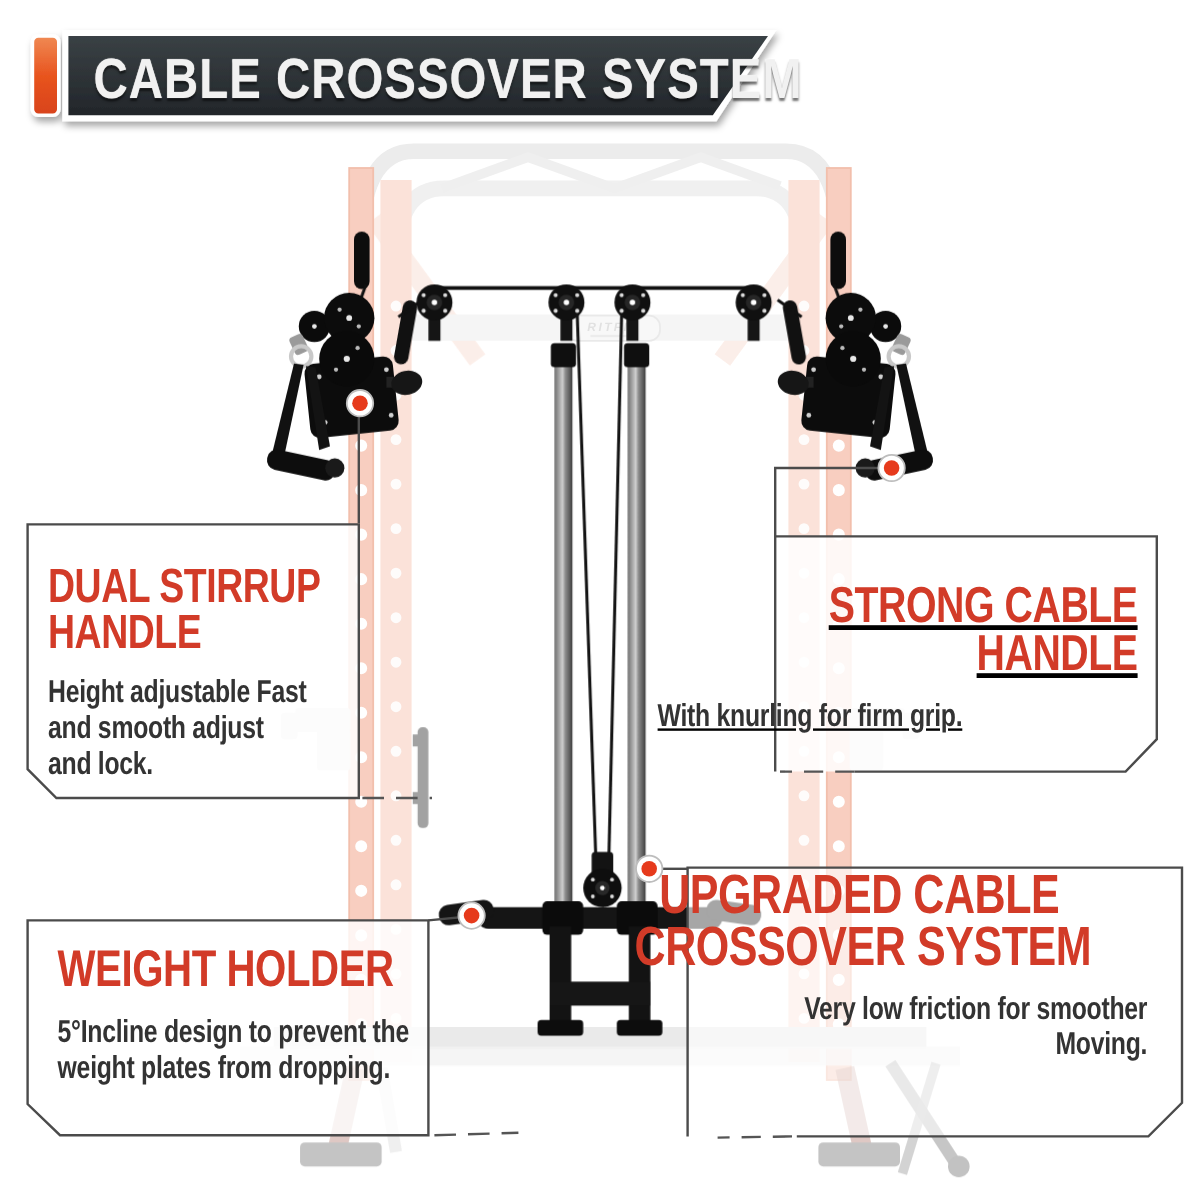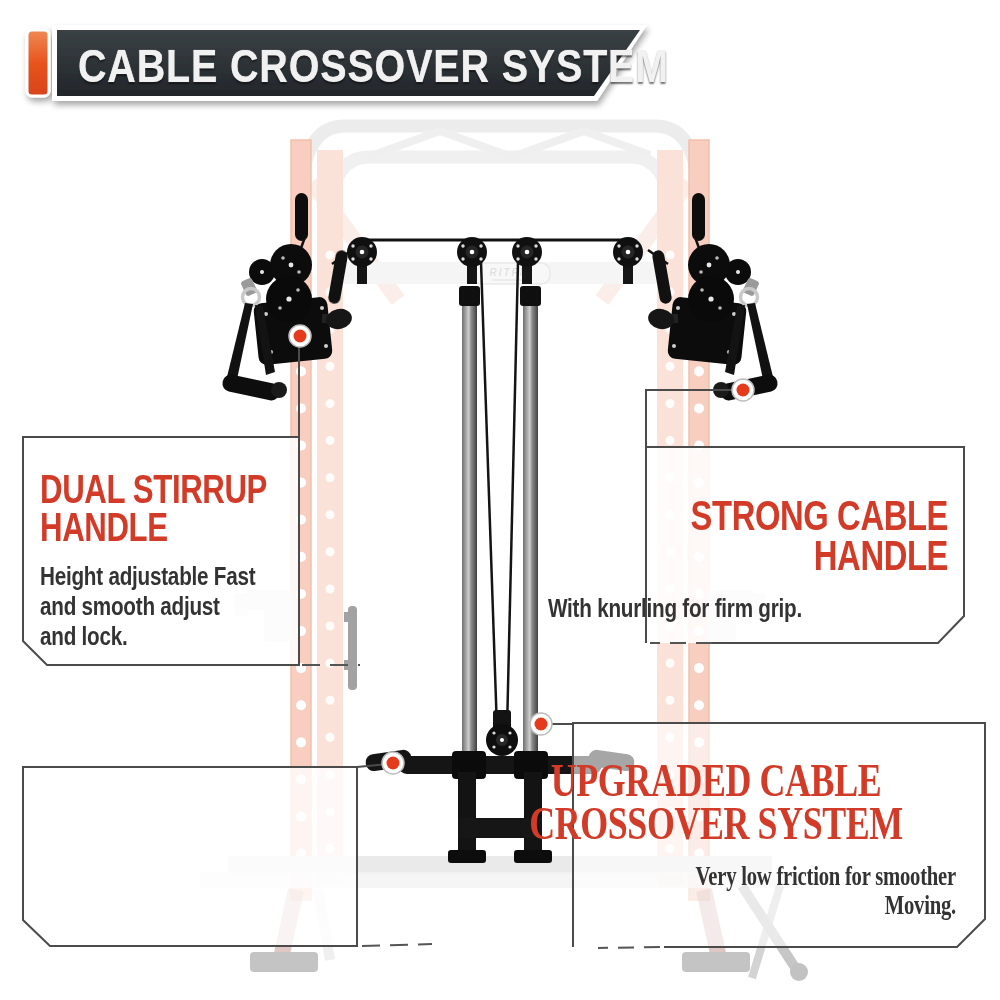--- a/index.html
+++ b/index.html
@@ -30,29 +30,29 @@
   }
   .align-left  .co-title,.align-left  .co-body{text-align:left;transform-origin:left top;}
   .align-right .co-title,.align-right .co-body{text-align:right;transform-origin:right top;}
   .align-center .co-title{text-align:center;transform-origin:center top;}
   .align-center .co-body{text-align:right;transform-origin:right top;}
 
   #co-dual{left:40px;top:470px;width:330px;}
   #co-dual .co-title{font-size:40px;}
   #co-dual .co-body{margin-top:16px;}
 
-  #co-strong{right:52px;top:496px;width:400px;}
+  #co-strong{right:52px;top:484px;width:400px;text-decoration:underline;}
   #co-strong .co-title{font-size:42px;}
   #co-strong .co-body{margin-top:18px;}
 
   #co-weight{left:48px;top:788px;width:400px;}
   #co-weight .co-title{font-size:43px;}
   #co-weight .co-body{margin-top:16px;}
 
-  #co-upgraded{right:44px;top:760px;width:480px;font-family:Liberation Serif, serif;}
+  #co-upgraded{right:44px;top:724px;width:480px;}
   #co-upgraded .co-title{font-size:46px;line-height:.93;}
   #co-upgraded .co-body{margin-top:16px;}
 </style>
 </head>
 <body>
 
 <div class="stage">
 
 <svg class="scene" viewBox="0 0 1000 1000">
   <defs>
@@ -334,20 +334,29 @@
 <div class="co align-right" id="co-strong">
   <div class="co-title">
     <div>STRONG CABLE</div>
     <div>HANDLE</div>
   </div>
   <div class="co-body" style="text-align:left;transform-origin:left top;">
     <div>With knurling for firm grip.</div>
   </div>
 </div>
 
+<div class="co align-left" id="co-weight">
+  <div class="co-title">
+    <div>WEIGHT HOLDER</div>
+  </div>
+  <div class="co-body">
+    <div>5°Incline design to prevent the</div>
+    <div>weight plates from dropping.</div>
+  </div>
+</div>
 
 <div class="co align-center" id="co-upgraded">
   <div class="co-title">
     <div>UPGRADED CABLE</div>
     <div>CROSSOVER SYSTEM</div>
   </div>
   <div class="co-body">
     <div>Very low friction for smoother</div>
     <div>Moving.</div>
   </div>

